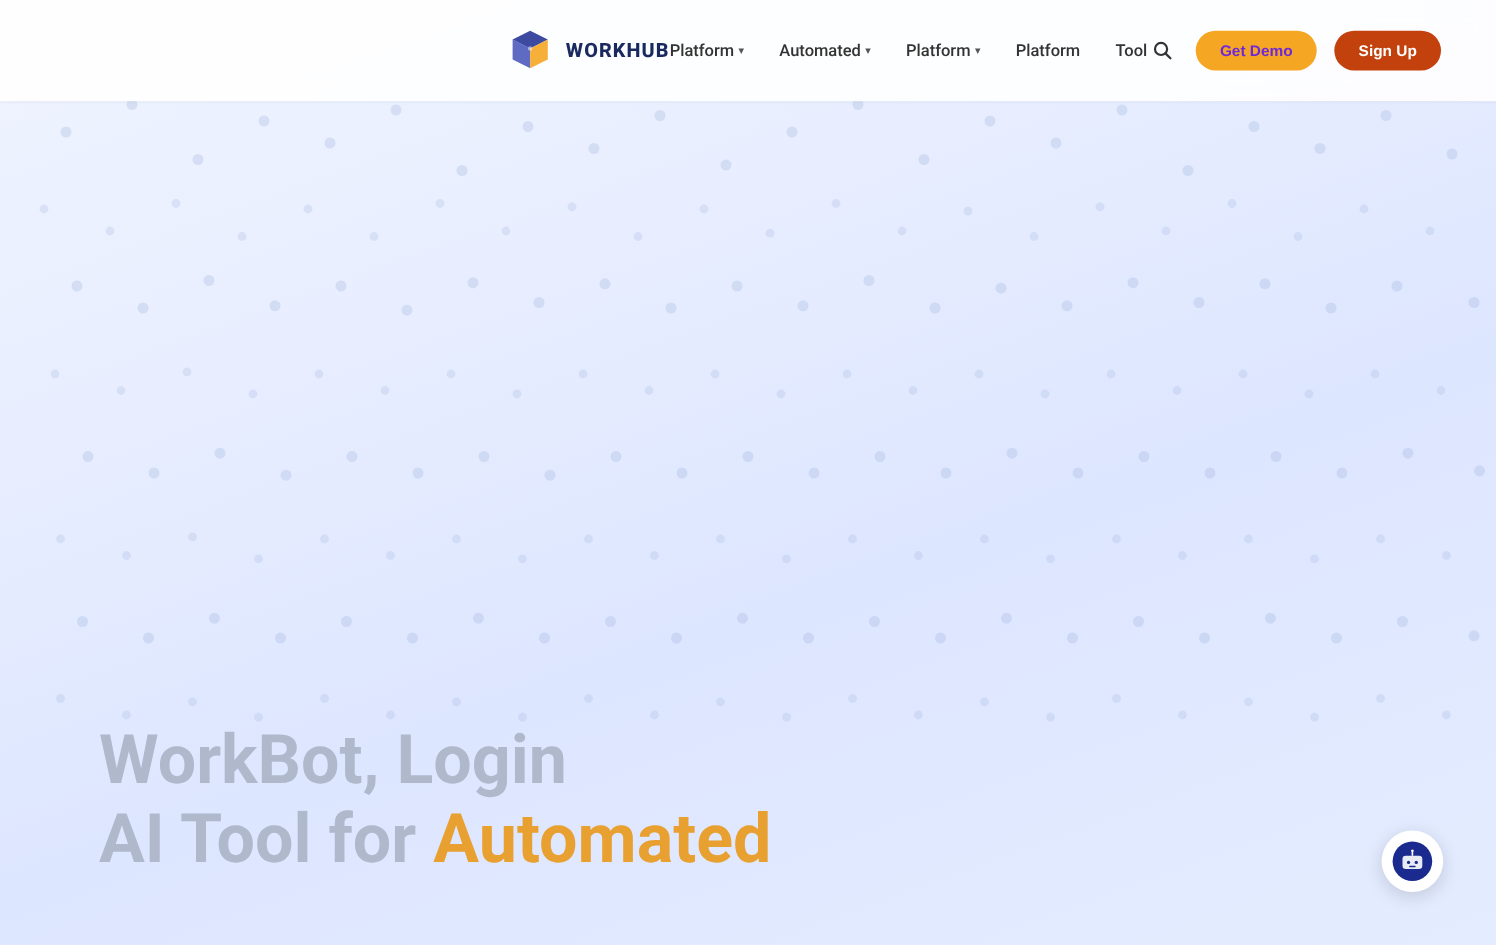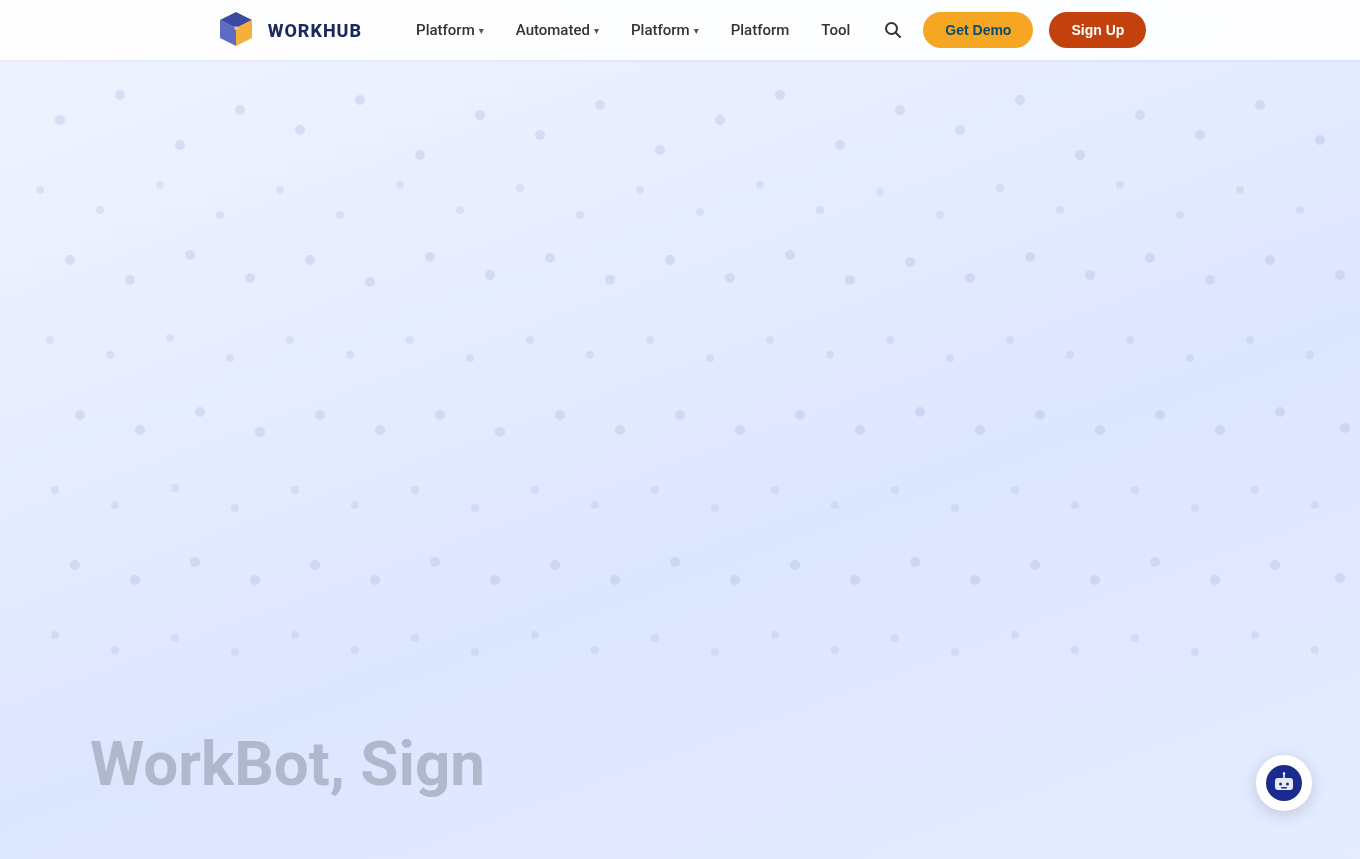--- a/index.html
+++ b/index.html
@@ -27,26 +27,25 @@
       background: linear-gradient(160deg, #f0f4ff 0%, #e8eeff 30%, #dde6ff 60%, #e4ecff 100%);
       overflow: hidden;
     }
 
     
     .navbar {
       position: relative;
       z-index: 100;
       display: flex;
       align-items: center;
-      justify-content: center;
-      padding: 8px 50px;
+      justify-content: flex-end;
+      padding: 24px 50px;
       background: rgba(255, 255, 255, 0.9);
       backdrop-filter: blur(10px);
       box-shadow: 0 1px 3px rgba(0,0,0,0.06);
-      gap: 29px;
     }
 
     .logo-area {
       display: flex;
       align-items: center;
       gap: 10px;
     }
 
     .logo-icon {
       width: 44px;
@@ -58,21 +57,20 @@
       font-weight: 800;
       color: #1a2a5e;
       letter-spacing: 1px;
     }
 
     .nav-links {
       display: flex;
       align-items: center;
       gap: 32px;
       list-style: none;
-      margin-left: 25px;
     }
 
     .nav-links li a {
       text-decoration: none;
       color: #333;
       font-size: 15px;
       font-weight: 500;
       display: flex;
       align-items: center;
       gap: 4px;
@@ -95,21 +93,21 @@
       cursor: pointer;
       color: #333;
       font-size: 18px;
       padding: 4px;
       display: flex;
       align-items: center;
     }
 
     .btn-get-demo {
       background: #f5a623;
-      color: #0c4a6e;
+      color: #6d28d9;
       border: none;
       border-radius: 25px;
       padding: 10px 22px;
       font-size: 14px;
       font-weight: 600;
       cursor: pointer;
       white-space: nowrap;
     }
 
     .btn-sign-up {
@@ -433,21 +431,24 @@
         <line x1="12.5" y1="12.5" x2="17" y2="17" stroke="#333" stroke-width="2" stroke-linecap="round"></line>
       </svg>
     </button>
     <button class="btn-get-demo">Get Demo</button>
     <button class="btn-sign-up">Sign Up</button>
   </div>
 </nav>
 
 <div class="hero-content">
   <div class="hero-title">
-    <div>WorkBot, Sign</div>
+    <div>WorkBot, Login</div>
+    <div>
+      <span>AI Tool for </span><span class="highlight">Automated</span>
+    </div>
   </div>
 </div>
 
 <div class="chat-widget">
   <div class="chat-widget-inner">
     <svg width="22" height="22" viewBox="0 0 22 22" fill="none" xmlns="http://www.w3.org/2000/svg">
 
       <rect x="2" y="6" width="18" height="12" rx="3" fill="white" opacity="0.9"></rect>
       <circle cx="7.5" cy="12" r="1.5" fill="#1a2a8e"></circle>
       <circle cx="14.5" cy="12" r="1.5" fill="#1a2a8e"></circle>

